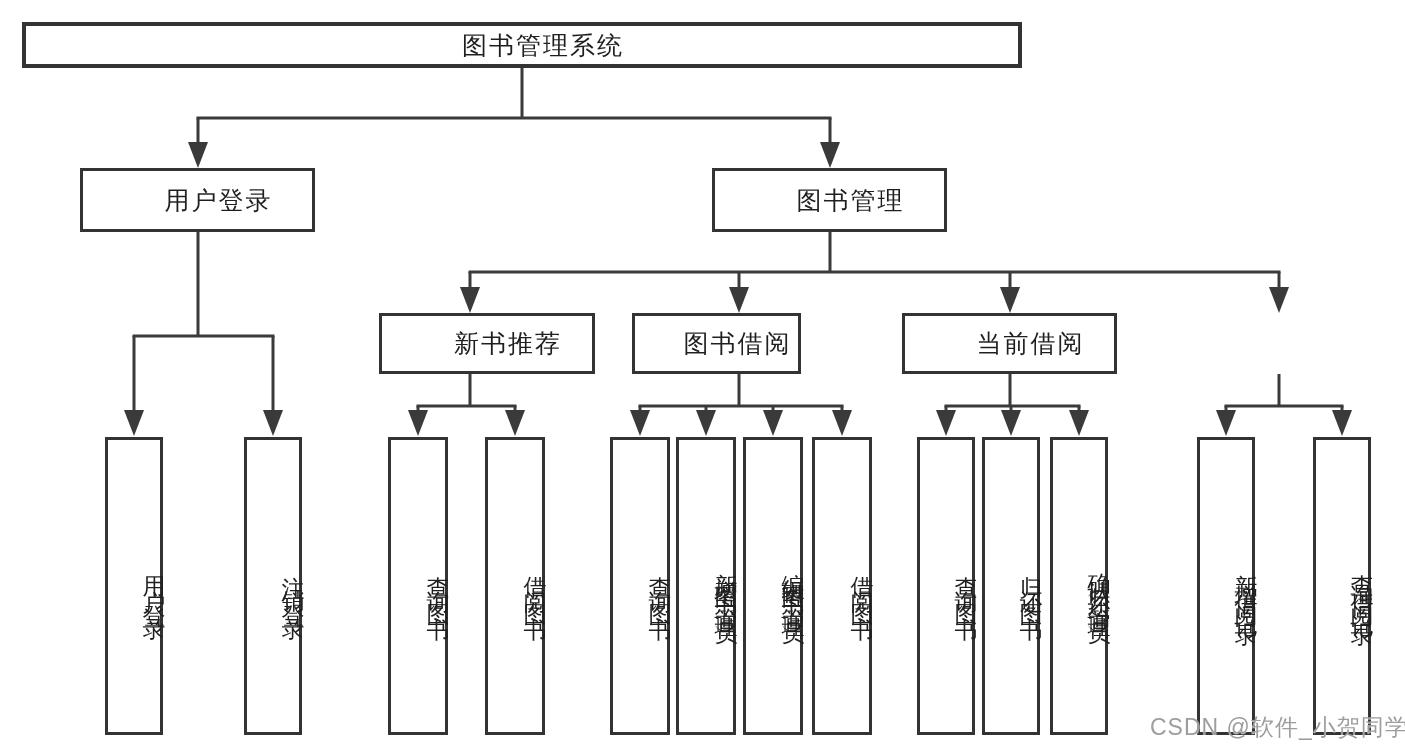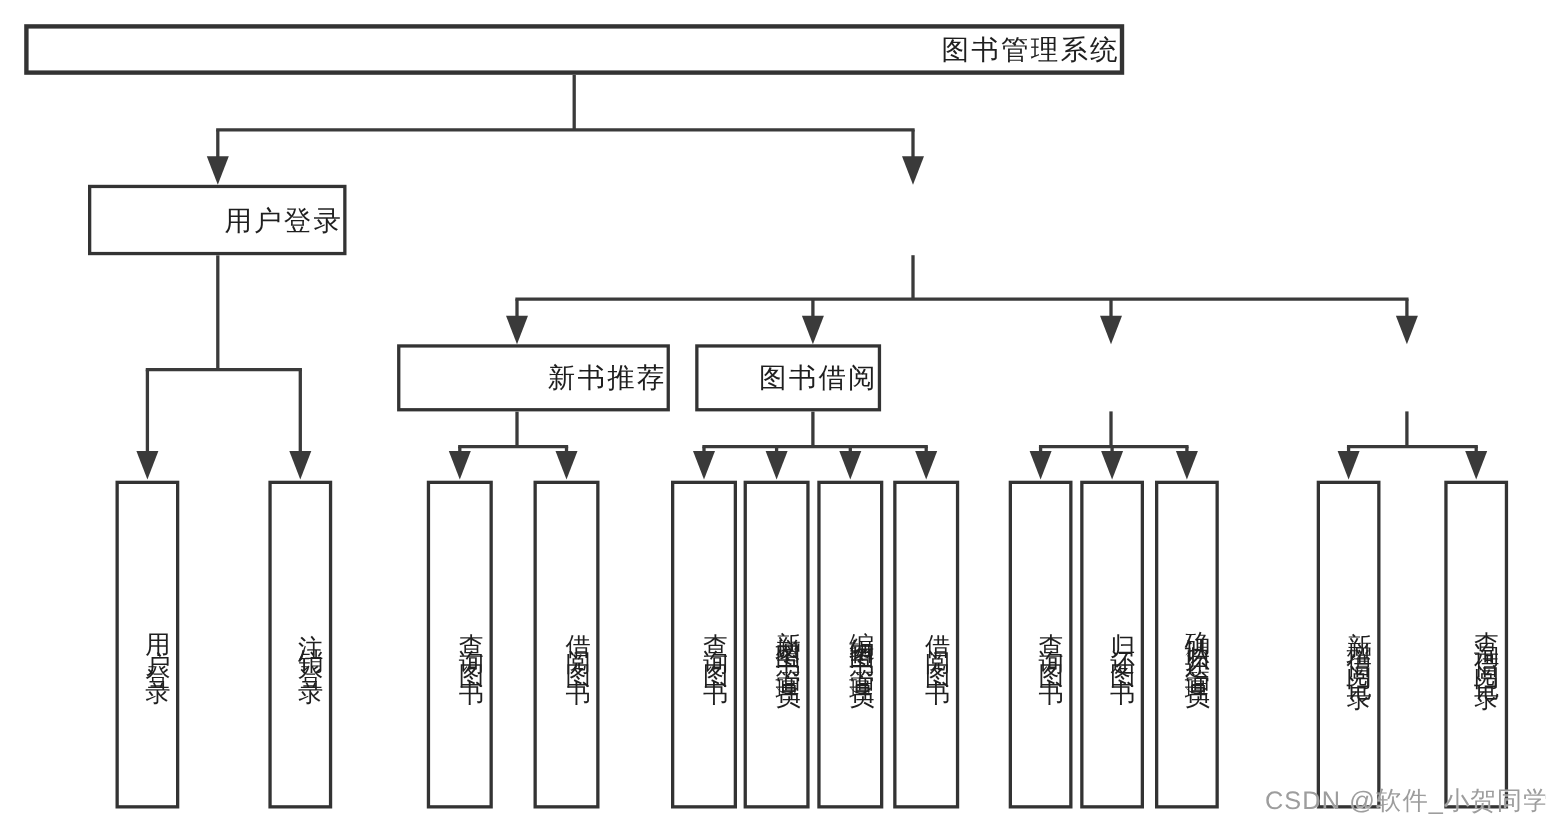--- a/index.html
+++ b/index.html
@@ -33,21 +33,21 @@
     fill: none;
   }
   .connector polygon { fill: var(--line); }
 
   .node {
     position: absolute;
     background: var(--background);
     border: 3px solid var(--border);
     display: flex;
     align-items: center;
-    justify-content: flex-end;
+    justify-content: center;
     padding-left: 42px;
   }
   .node.root { border-width: 4px; }
 
   .hlabel {
     font-size: 25px;
     letter-spacing: 2px;
     white-space: nowrap;
     color: var(--text);
   }
@@ -151,27 +151,33 @@
     </g>
   </svg>
 
   <div class="node root" style="left:22px;top:22px;width:1000px;height:46px">
     <span class="hlabel">图书管理系统</span>
   </div>
 
   <div class="node" style="left:80px;top:168px;width:235px;height:64px">
     <span class="hlabel">用户登录</span>
   </div>
-
-  <div class="node" style="left:361px;top:313px;width:248px;height:61px">
+  <div class="node" style="left:712px;top:168px;width:235px;height:64px">
+    <span class="hlabel">图书管理</span>
+  </div>
+
+  <div class="node" style="left:379px;top:313px;width:216px;height:61px">
     <span class="hlabel">新书推荐</span>
   </div>
   <div class="node" style="left:632px;top:313px;width:169px;height:61px">
     <span class="hlabel">图书借阅</span>
   </div>
+  <div class="node" style="left:902px;top:313px;width:215px;height:61px">
+    <span class="hlabel">当前借阅</span>
+  </div>
 
   <div class="node leaf" style="left:105px;width:58px">
     <span class="vtext v4">用户登录</span>
   </div>
   <div class="node leaf" style="left:244px;width:58px">
     <span class="vtext v4">注销登录</span>
   </div>
 
   <div class="node leaf" style="left:388px;width:60px">
     <span class="vtext v4">查询图书</span>

